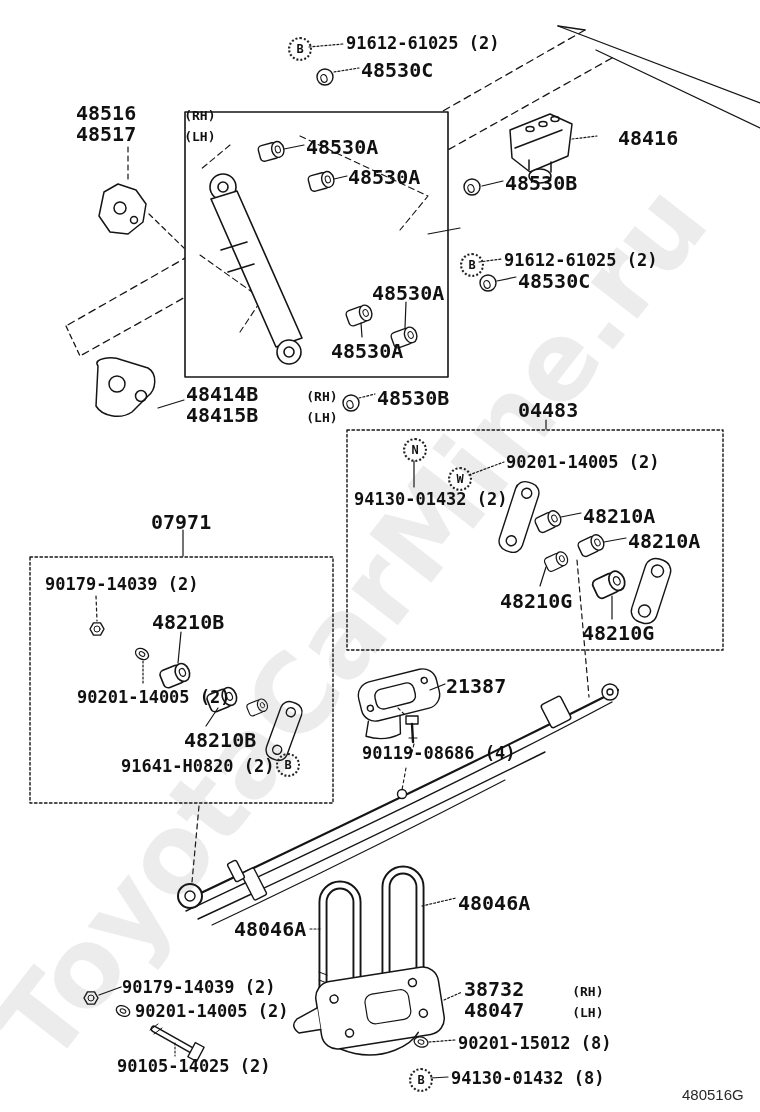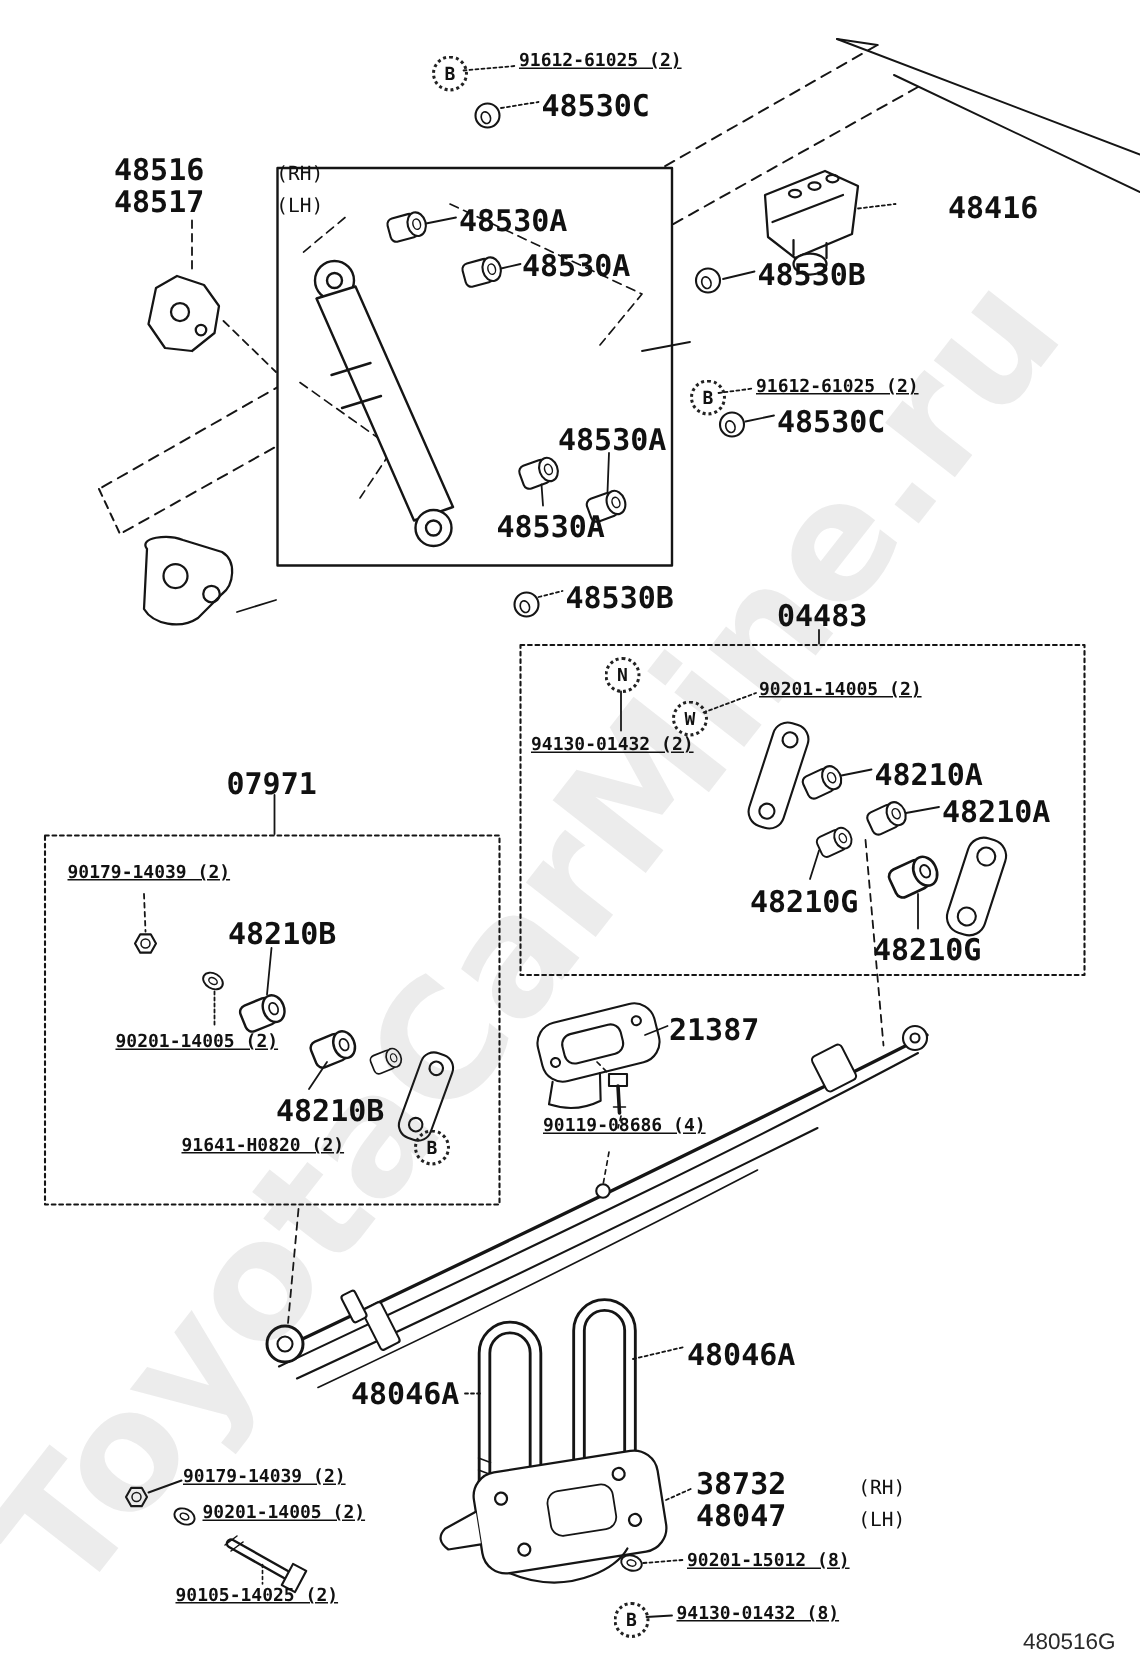--- a/index.html
+++ b/index.html
@@ -1,23 +1,23 @@
 <!DOCTYPE html>
 <html><head>
 <meta charset="utf-8">
 <style>
   html,body{margin:0;padding:0;background:#fff;}
   .stage{position:relative;width:760px;height:1112px;background:#fff;overflow:hidden;
          font-family:"DejaVu Sans Mono",monospace;color:#111;}
   svg.art{position:absolute;left:0;top:0;}
   .lbl{position:absolute;white-space:nowrap;font-weight:bold;color:#111;z-index:3;}
-  .code{font-size:12px;letter-spacing:0;text-decoration:underline;}
+  .code{font-size:17px;letter-spacing:0;}
   .pn{font-size:20px;}
   .stack .row{line-height:21px;height:21px;}
-  .stack .q{font-size:13px;font-weight:normal;padding-left:48px;}
+  .stack .q{font-size:13px;font-weight:bold;padding-left:48px;}
   .circ{position:absolute;width:20px;height:20px;border:2px dotted #222;border-radius:50%;
         display:flex;align-items:center;justify-content:center;
         font-size:12px;font-weight:bold;z-index:3;background:transparent;}
   .wm{position:absolute;left:-28px;top:1008px;transform:rotate(-52deg);transform-origin:0 0;
       font-family:"DejaVu Sans",sans-serif;font-weight:bold;font-size:108px;
       color:rgba(70,70,70,0.10);white-space:nowrap;z-index:2;pointer-events:none;}
   .figcode{position:absolute;left:682px;top:1086px;font-family:"Liberation Sans",sans-serif;
            font-size:15px;color:#2a2a2a;z-index:3;}
 </style>
 </head>
@@ -276,29 +276,33 @@
   <div class="lbl code" style="left:346px;top:33px">91612-61025 (2)</div>
   <div class="lbl pn" style="left:361px;top:58px">48530C</div>
 
   <div class="lbl stack" style="left:76px;top:103px">
     <div class="row"><span class="pn">48516</span><span class="q">(RH)</span></div>
     <div class="row"><span class="pn">48517</span><span class="q">(LH)</span></div>
   </div>
 
   <div class="lbl pn" style="left:306px;top:135px">48530A</div>
   <div class="lbl pn" style="left:348px;top:165px">48530A</div>
-  <div class="lbl pn" style="left:632px;top:126px">48416</div>
+  <div class="lbl pn" style="left:618px;top:126px">48416</div>
   <div class="lbl pn" style="left:505px;top:171px">48530B</div>
 
 
   <div class="lbl code" style="left:504px;top:250px">91612-61025 (2)</div>
   <div class="lbl pn" style="left:518px;top:269px">48530C</div>
   <div class="lbl pn" style="left:372px;top:281px">48530A</div>
   <div class="lbl pn" style="left:331px;top:339px">48530A</div>
 
+  <div class="lbl stack" style="left:186px;top:384px">
+    <div class="row"><span class="pn">48414B</span><span class="q">(RH)</span></div>
+    <div class="row"><span class="pn">48415B</span><span class="q">(LH)</span></div>
+  </div>
 
   <div class="lbl pn" style="left:377px;top:386px">48530B</div>
   <div class="lbl pn" style="left:518px;top:398px">04483</div>
   <div class="lbl code" style="left:354px;top:489px">94130-01432 (2)</div>
   <div class="lbl code" style="left:506px;top:452px">90201-14005 (2)</div>
   <div class="lbl pn" style="left:583px;top:504px">48210A</div>
   <div class="lbl pn" style="left:628px;top:529px">48210A</div>
   <div class="lbl pn" style="left:500px;top:589px">48210G</div>
   <div class="lbl pn" style="left:582px;top:621px">48210G</div>
 

